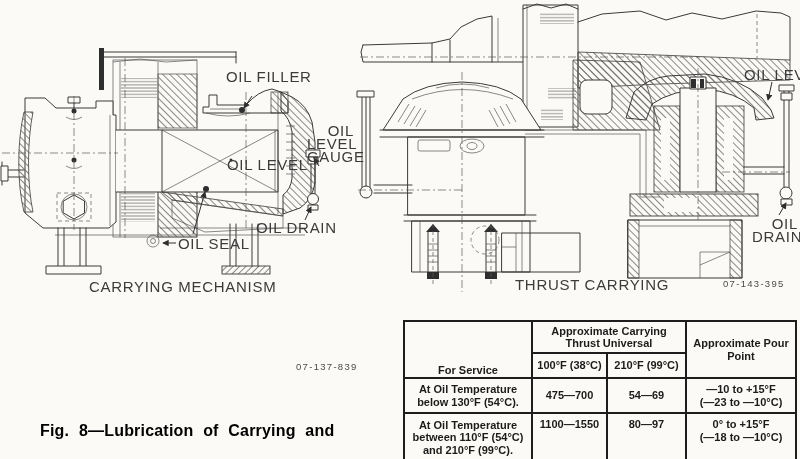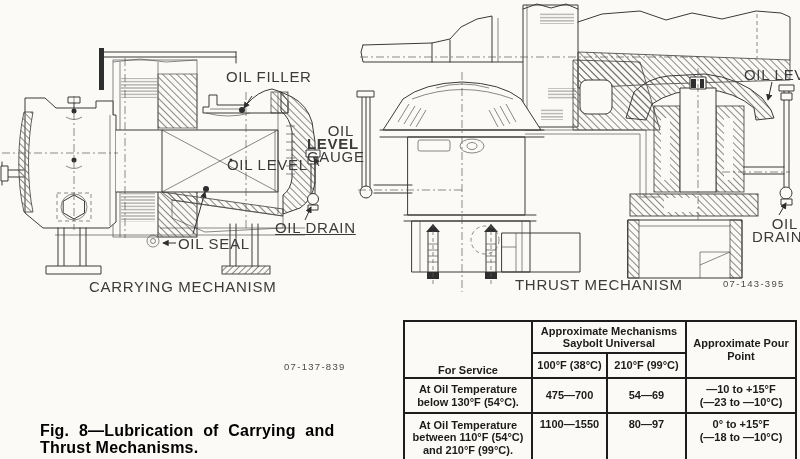--- a/index.html
+++ b/index.html
@@ -215,50 +215,50 @@
 
       <path class="ldr" d="M772 82 L768 100"></path>
       <path class="ldr" d="M779 215 L786 203"></path>
     </g>
   </svg>
 
   <div class="dlabel" style="left:226px;top:70px;width:56px;" class2="center">OIL FILLER</div>
   <div class="dlabel" style="left:227px;top:158px;width:54px;">OIL LEVEL</div>
   <div class="dlabel center" style="left:307px;top:124px;width:47px;">
     <span style="display:block;">OIL</span>
-    <span style="display:block;font-weight:bold;">LEVEL</span>
+    <span style="display:block;">LEVEL</span>
     <span style="display:block;">GAUGE</span>
   </div>
   <div class="dlabel" style="left:178px;top:237px;">OIL SEAL</div>
-  <div class="dlabel" style="left:275px;top:221px;text-decoration:underline;">OIL DRAIN</div>
+  <div class="dlabel" style="left:256px;top:221px;">OIL DRAIN</div>
   <div class="dlabel center" style="left:89px;top:280px;width:130px;">CARRYING MECHANISM</div>
 
   <div class="dlabel" style="left:744px;top:68px;">OIL LEVEL</div>
   <div class="dlabel center" style="left:752px;top:217px;width:46px;">
     <span style="display:block;">OIL</span>
     <span style="display:block;">DRAIN</span>
   </div>
-  <div class="dlabel center" style="left:515px;top:278px;width:125px;">THRUST MECHANISM</div>
-
-  <div class="photonum" style="left:284px;top:361px;">07-137-839</div>
+  <div class="dlabel center" style="left:515px;top:278px;width:125px;">THRUST CARRYING</div>
+
+  <div class="photonum" style="left:296px;top:361px;">07-137-839</div>
   <div class="photonum" style="left:723px;top:278px;">07-143-395</div>
 
   <table class="lube">
     <colgroup>
       <col style="width:128px">
         <col style="width:75px">
         <col style="width:79px">
         <col style="width:110px">
     </colgroup>
     <tbody>
         <tr>
       <td rowspan="2" class="bottomal" style="height:49px;">For Service</td>
       <td colspan="2" style="height:28px;">
-        <span>Approximate Mechanisms</span>
-        <span>Saybolt Universal</span>
+        <span>Approximate Carrying</span>
+        <span>Thrust Universal</span>
       </td>
       <td rowspan="2">
         <span>Approximate Pour</span>
         <span>Point</span>
       </td>
     </tr>
     <tr>
       <td style="height:21px;">100°F (38°C)</td>
       <td>210°F (99°C)</td>
     </tr>
@@ -285,16 +285,15 @@
       <td style="vertical-align:top;padding-top:4px;">
         <span>0° to +15°F</span>
         <span>(—18 to —10°C)</span>
       </td>
     </tr>
   </tbody>
     </table>
 
   <div class="figcap">
     <div class="l1">Fig. 8—Lubrication of Carrying and</div>
-    <div class="l2">Thrust Mechanisms.</div>
   </div>
 
 </div>
 
 </body></html>

